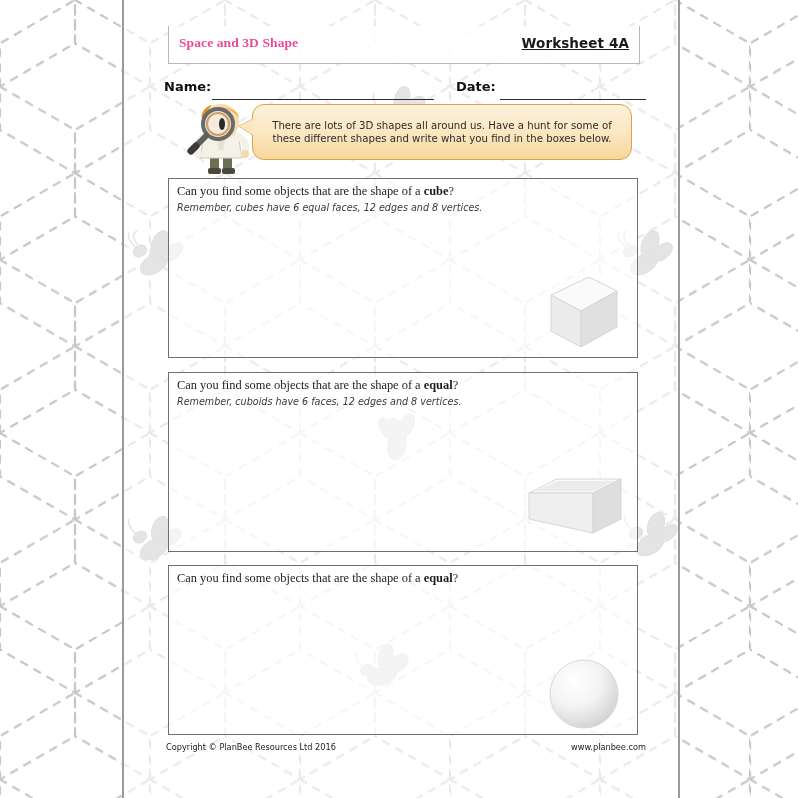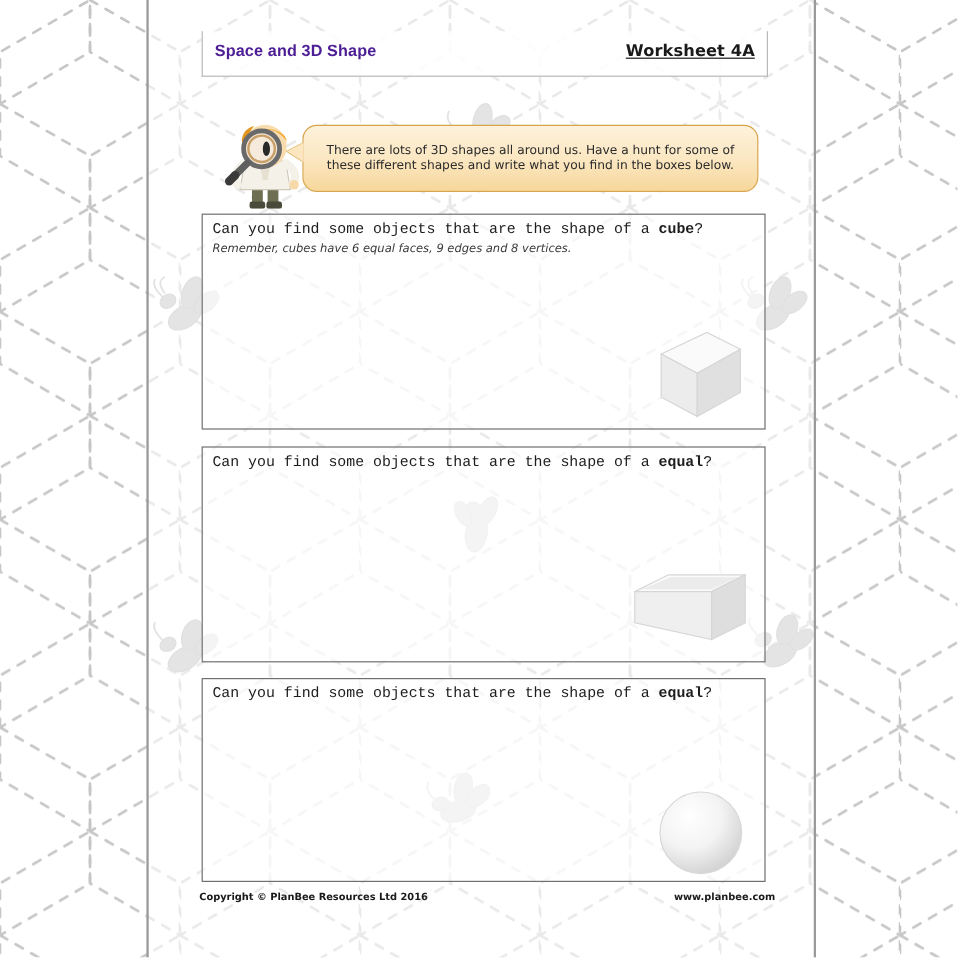--- a/index.html
+++ b/index.html
@@ -77,24 +77,24 @@
     height: 38px;
     border: 1px solid #b8b8b8;
     border-top: none;
     background: rgba(255,255,255,0.86);
     box-sizing: border-box;
   }
   #title-left {
     position: absolute;
     left: 10px;
     top: 9px;
-    font-family: Liberation Sans, sans-serif;
+    font-family: Liberation Serif, serif;
     font-weight: bold;
     font-size: 13.5px;
-    color: #4c1d95;
+    color: #ec4899;
     letter-spacing: 0.1px;
     white-space: nowrap;
     text-align: center;
   }
   #title-right {
     position: absolute;
     right: 10px;
     top: 9px;
     font-family: "DejaVu Sans", sans-serif;
     font-weight: bold;
@@ -196,21 +196,21 @@
   }
   #qbox-0 { top: 178px; height: 180px; }
   #qbox-1 { top: 372px; height: 180px; }
   #qbox-2 { top: 565px; height: 170px; }
 
   .q-head {
     position: absolute;
     left: 8px;
     top: 5px;
     right: 8px;
-    font-family: Liberation Mono, monospace;
+    font-family: Liberation Serif, serif;
     font-size: 12.4px;
     color: #1d1d1d;
     white-space: nowrap;
   }
   .q-head b { font-weight: bold; }
   .q-hint {
     position: absolute;
     left: 8px;
     top: 23px;
     right: 8px;
@@ -234,21 +234,21 @@
     position: absolute;
     left: 42px;
     top: 742px;
     width: 480px;
     height: 16px;
   }
   .footer-text {
     position: absolute;
     top: 0;
     font-family: "DejaVu Sans", sans-serif;
-    font-weight: bold;
+    font-weight: normal;
     font-size: 8.2px;
     color: #1a1a1a;
     white-space: nowrap;
   }
   #footer-copy { left: 0px; }
   #footer-site { right: 0px; padding-left: 24px; }
 </style>
 </head>
 <body>
 
@@ -356,20 +356,26 @@
 
   <div id="page">
     <div id="page-sheet"></div>
     <div id="page-inner">
 
       <div id="title-bar">
         <div id="title-left">Space and 3D Shape</div>
         <div id="title-right">Worksheet 4A</div>
       </div>
 
+      <div id="namedate">
+        <div class="field-label" id="name-label">Name:</div>
+        <div class="field-rule" id="name-rule"></div>
+        <div class="field-label" id="date-label">Date:</div>
+        <div class="field-rule" id="date-rule"></div>
+      </div>
 
       <svg id="mascot" viewBox="0 0 78 78" xmlns="http://www.w3.org/2000/svg">
 
         <rect x="28" y="58" width="9" height="18" rx="2" fill="#6e6e52"></rect>
         <rect x="41" y="58" width="9" height="18" rx="2" fill="#6e6e52"></rect>
         <rect x="26" y="72" width="13" height="6" rx="2" fill="#4a4a3a"></rect>
         <rect x="40" y="72" width="13" height="6" rx="2" fill="#4a4a3a"></rect>
 
         <path d="M22 38 L56 38 L60 62 L18 62 Z" fill="#f4f1e8" stroke="#cfc9ba" stroke-width="1"></path>
         <path d="M34 38 L44 38 L41 54 L37 54 Z" fill="#e6e0d0"></path>
@@ -393,32 +399,33 @@
       <div id="bubble">
         <div id="bubble-body"></div>
         <div id="bubble-tail"></div>
         <div id="bubble-text">There are lots of 3D shapes all around us. Have a hunt for some of these different shapes and write what you find in the boxes below.</div>
       </div>
 
       <div class="qbox" id="qbox-0">
         <div class="q-head">
           <span>Can you find some objects that are the shape of a </span><b>cube</b><span>?</span>
         </div>
-        <div class="q-hint">Remember, cubes have 6 equal faces,  9 edges and 8 vertices.</div>
+        <div class="q-hint">Remember, cubes have 6 equal faces,  12 edges and 8 vertices.</div>
         <svg class="shape-art" id="shape-cube" viewBox="0 0 80 78" xmlns="http://www.w3.org/2000/svg">
           <polygon points="8,22 46,4 74,18 38,38" fill="#fafafa" stroke="#d6d6d6" stroke-width="1"></polygon>
           <polygon points="8,22 38,38 38,74 8,58" fill="#ececec" stroke="#d6d6d6" stroke-width="1"></polygon>
           <polygon points="38,38 74,18 74,54 38,74" fill="#e0e0e0" stroke="#d6d6d6" stroke-width="1"></polygon>
         </svg>
       </div>
 
       <div class="qbox" id="qbox-1">
         <div class="q-head">
           <span>Can you find some objects that are the shape of a </span><b>equal</b><span>?</span>
         </div>
+        <div class="q-hint">Remember, cuboids have 6 faces,  12 edges and 8 vertices.</div>
         <svg class="shape-art" id="shape-cuboid" viewBox="0 0 104 66" xmlns="http://www.w3.org/2000/svg">
           <polygon points="6,18 34,4 98,4 70,18" fill="#fafafa" stroke="#d6d6d6" stroke-width="1"></polygon>
           <polygon points="6,18 70,18 70,58 6,44" fill="#efefef" stroke="#d6d6d6" stroke-width="1"></polygon>
           <polygon points="70,18 98,4 98,44 70,58" fill="#dedede" stroke="#d6d6d6" stroke-width="1"></polygon>
           <polygon points="12,16 36,6 92,6 70,16" fill="#e7e7e7" opacity="0.8"></polygon>
         </svg>
       </div>
 
       <div class="qbox" id="qbox-2">
         <div class="q-head">

